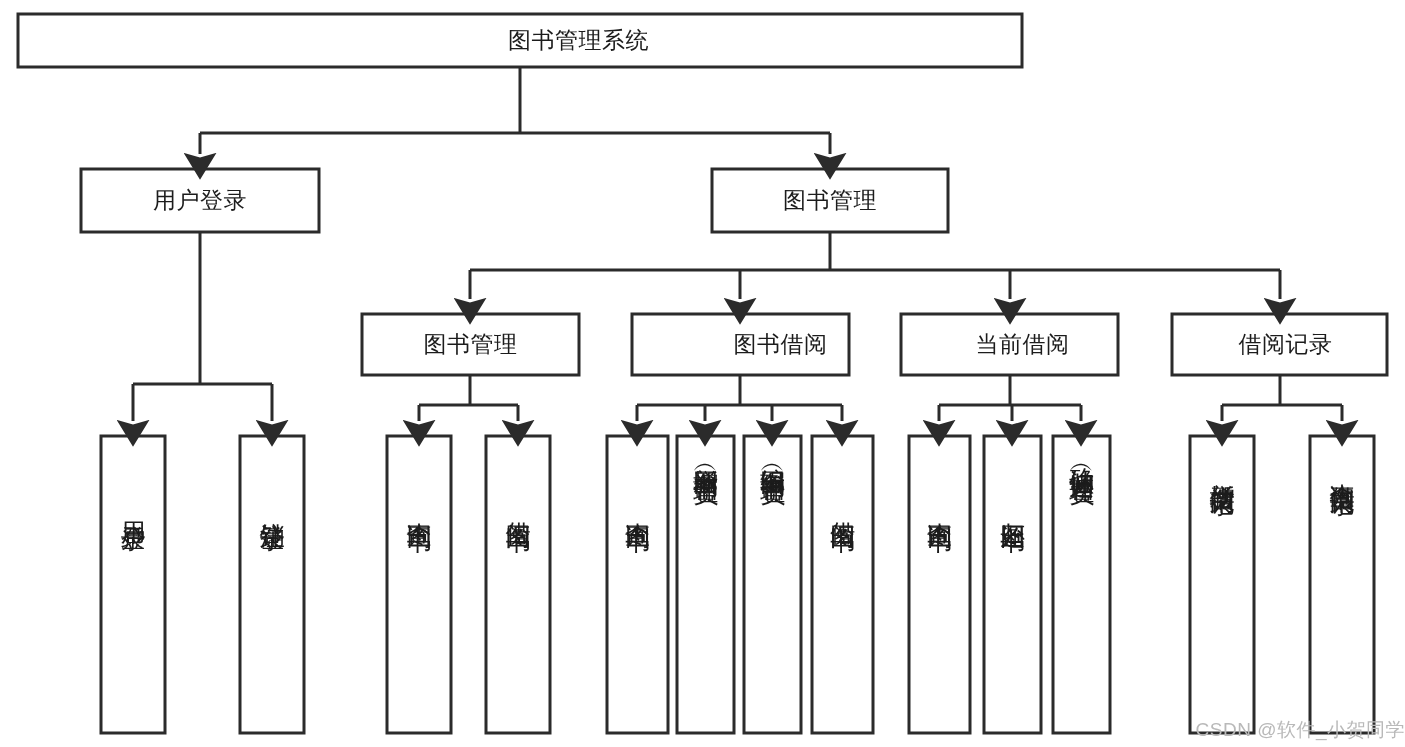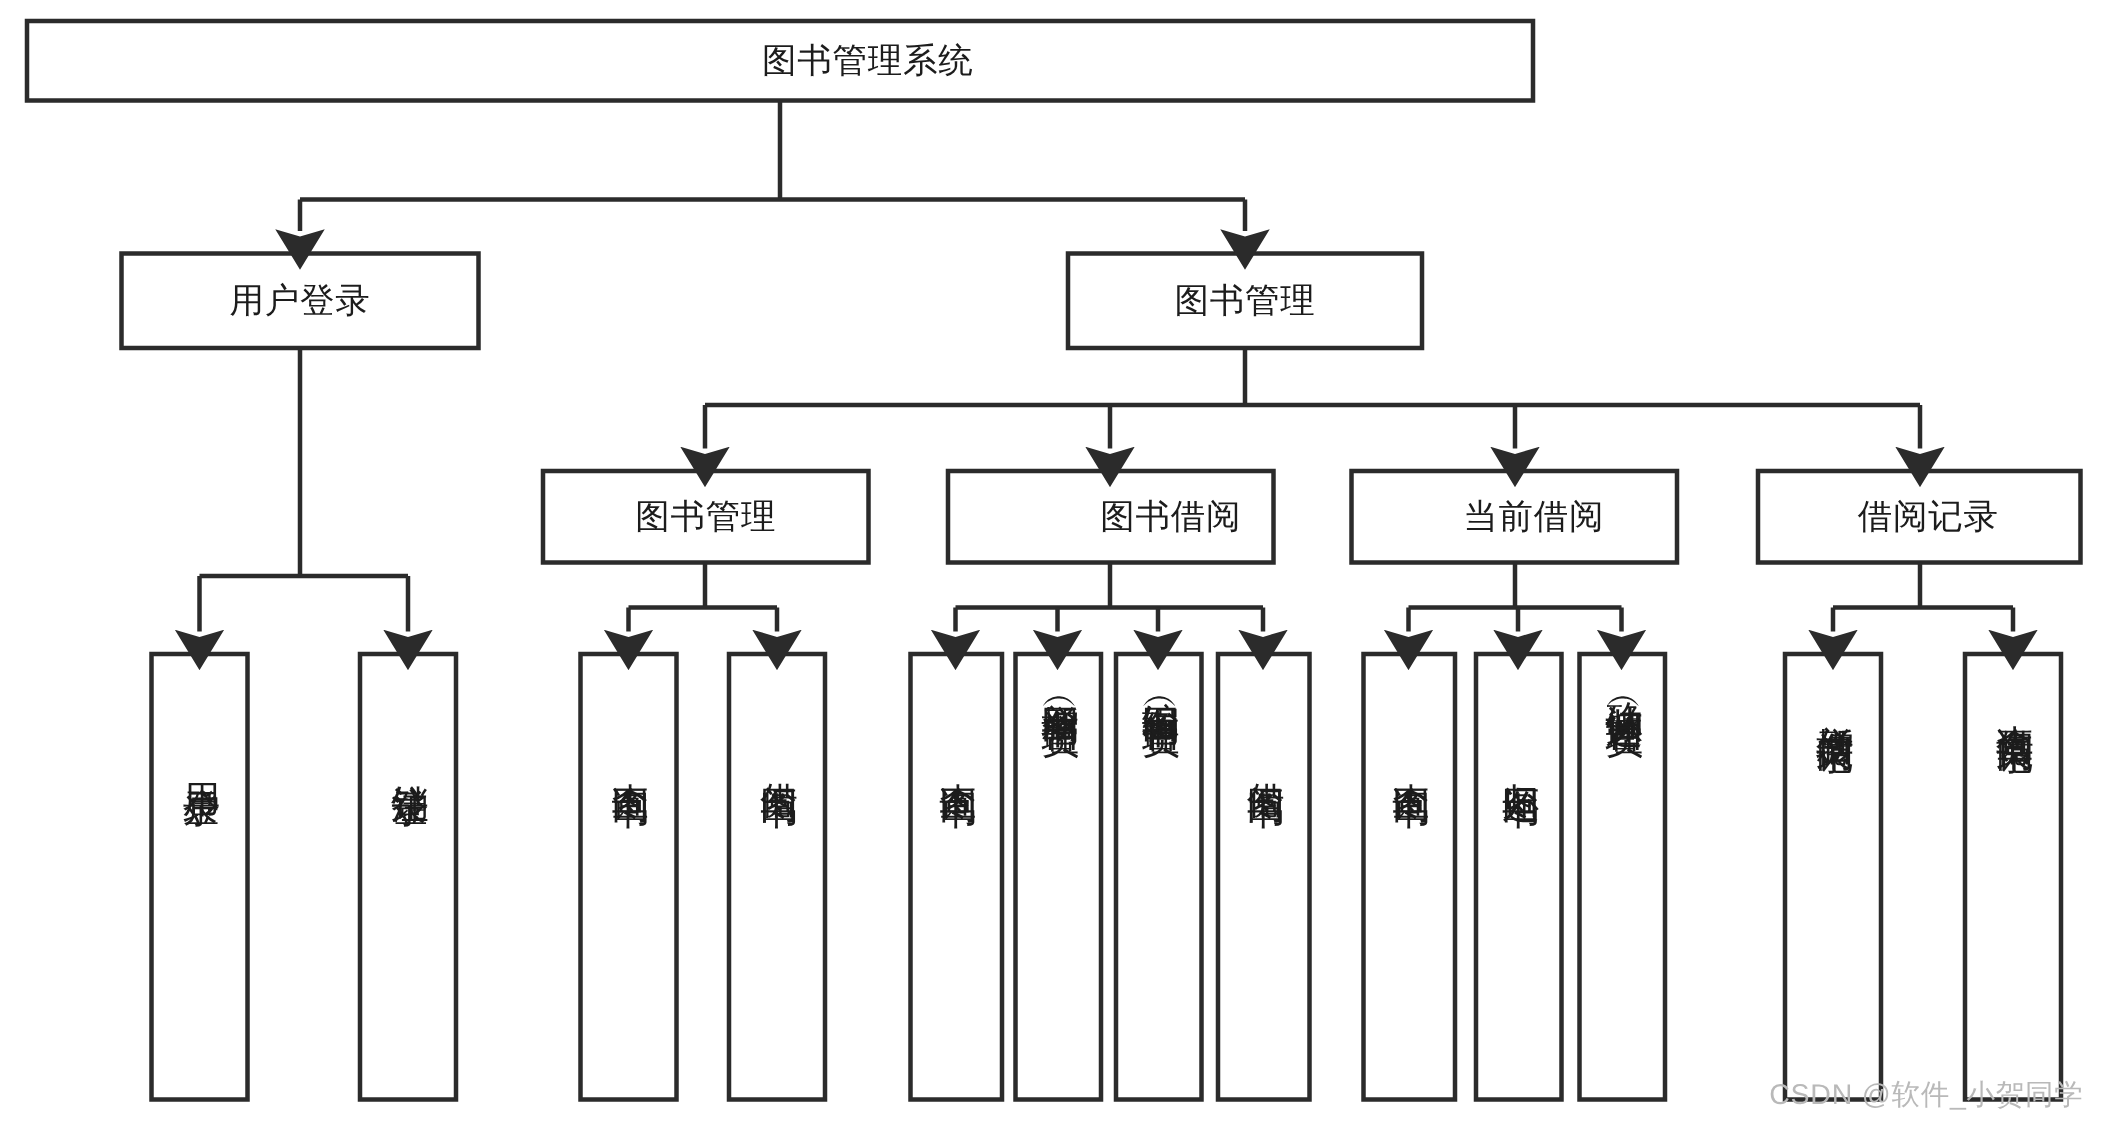--- a/index.html
+++ b/index.html
@@ -56,21 +56,21 @@
     writing-mode: vertical-rl;
     text-orientation: upright;
     font-size: 25px;
     line-height: 1.18;
     letter-spacing: 2px;
     justify-content: flex-start;
     padding-top: 8px;
   }
   #watermark {
     position: absolute;
-    right: 16px;
+    right: 0;
     bottom: 4px;
     font-size: 19px;
     color: #b9b9b9;
     font-family: "Liberation Sans", "DejaVu Sans", sans-serif;
     letter-spacing: 0.5px;
     user-select: none;
     white-space: nowrap;
     margin-left: 28px;
   }
 </style>

